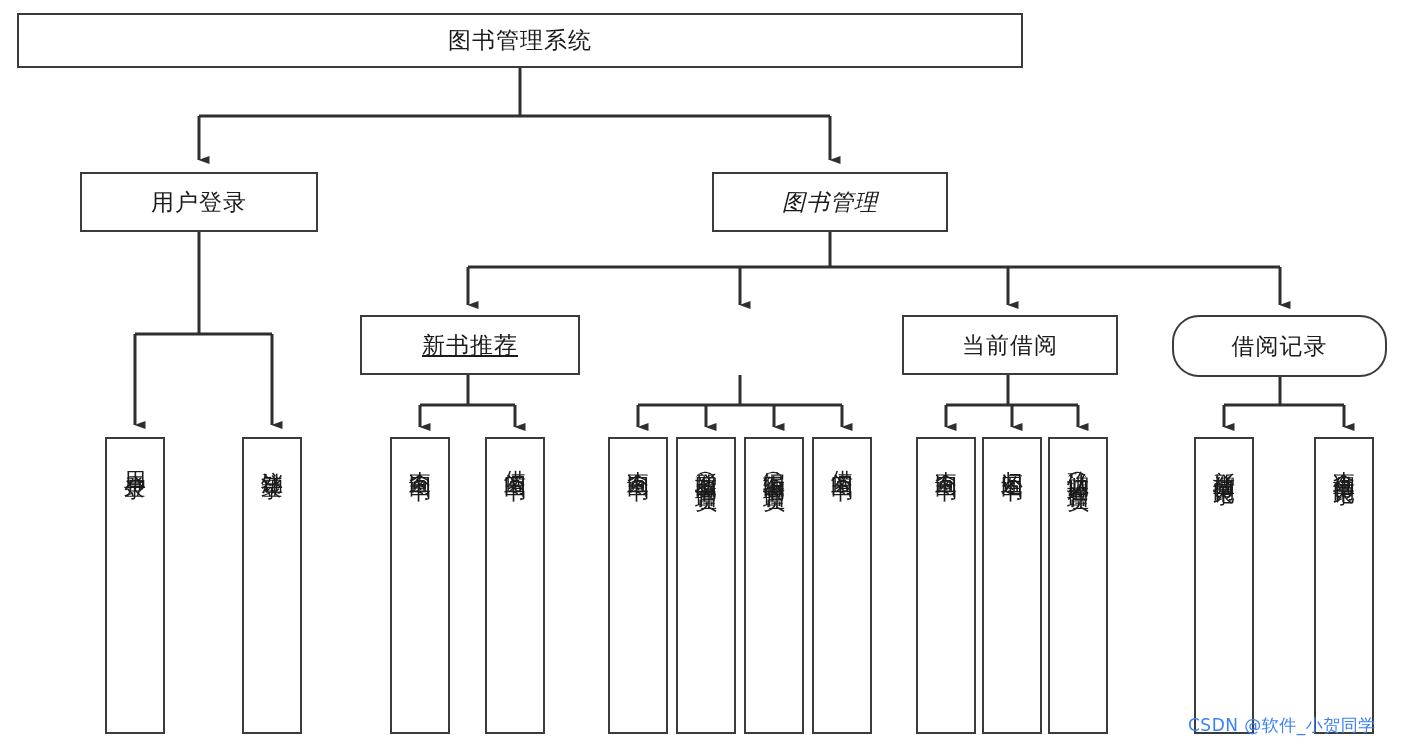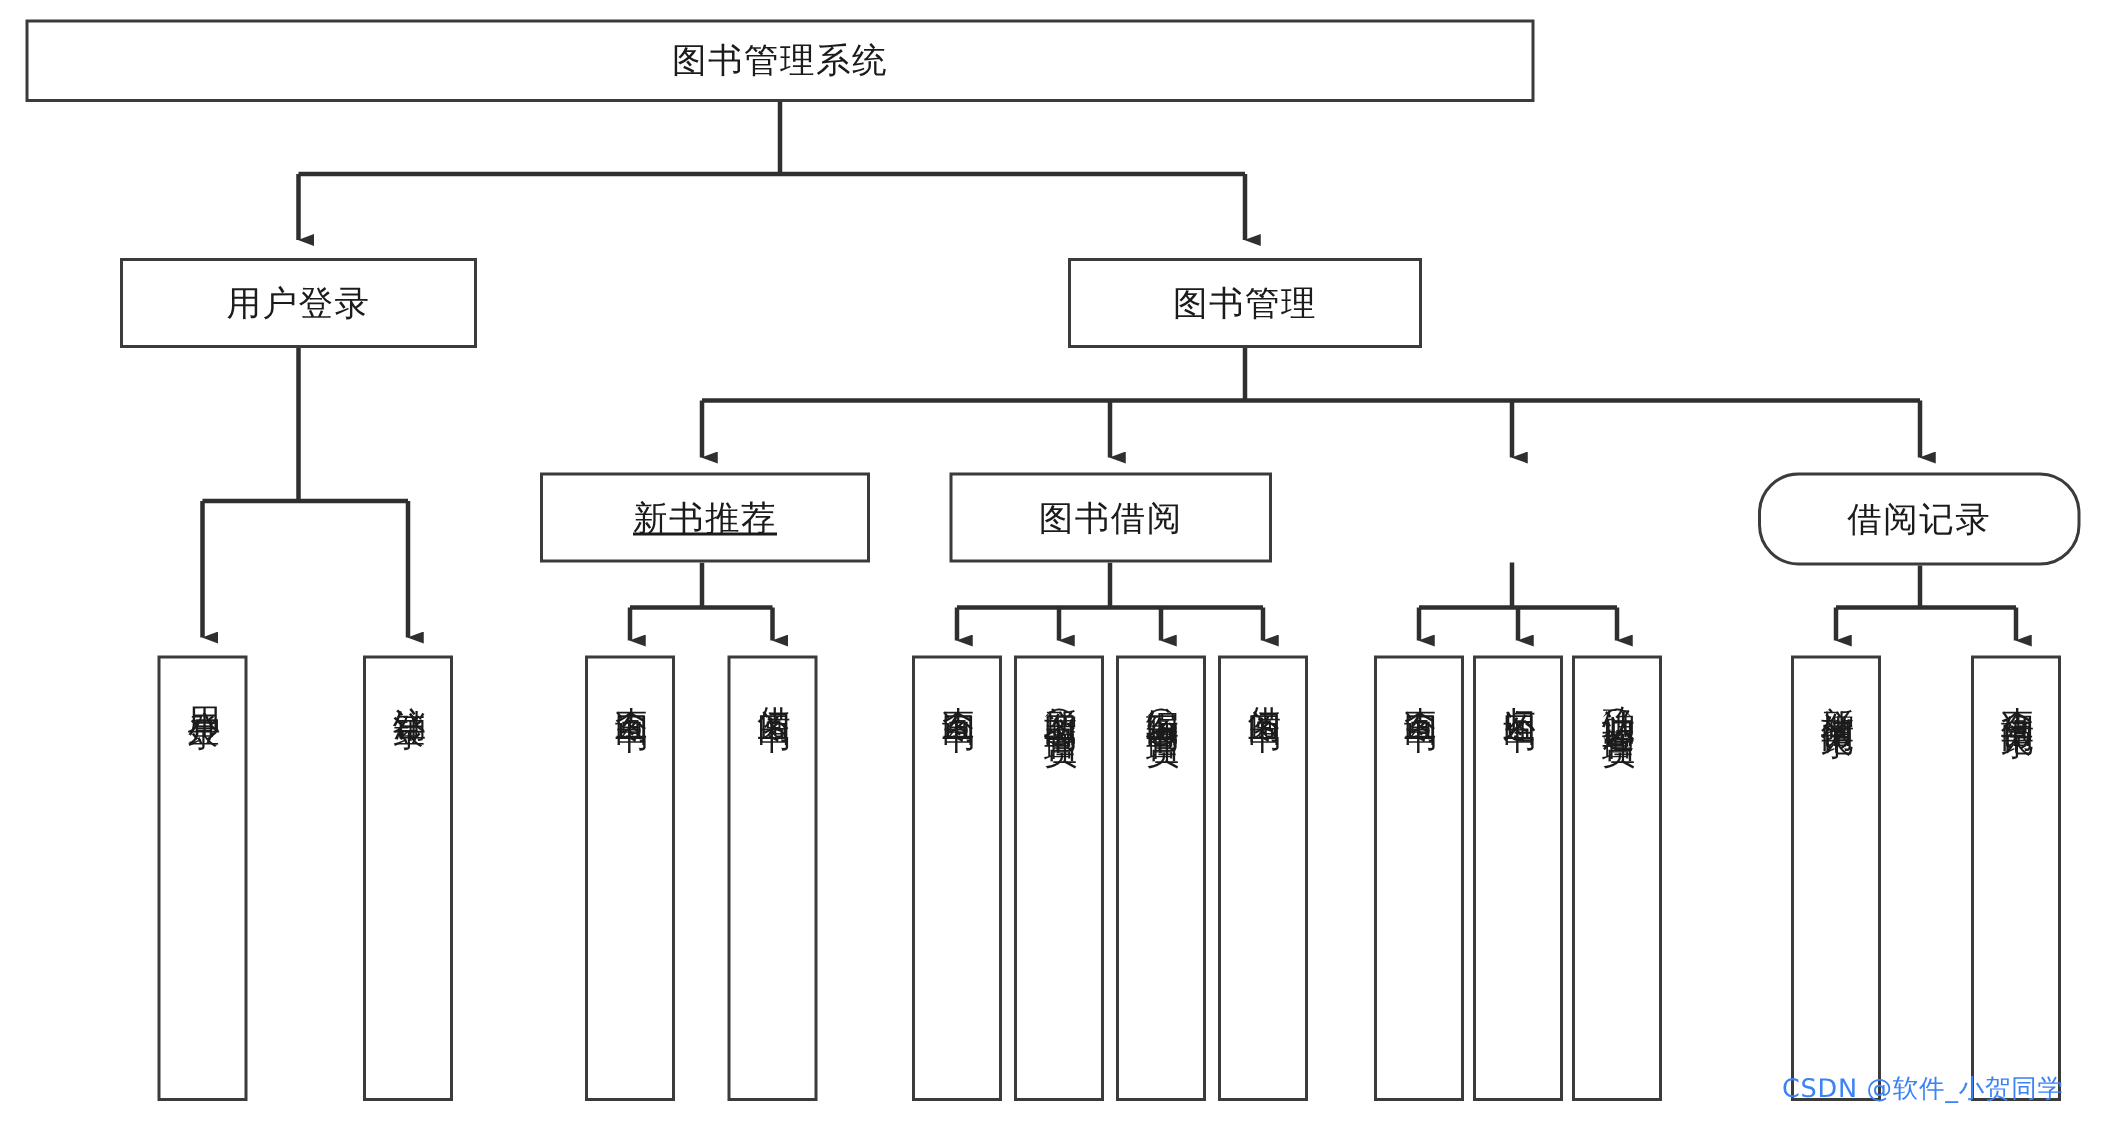--- a/index.html
+++ b/index.html
@@ -124,29 +124,29 @@
     </g>
   </svg>
 
   <div class="node h-node" style="left:17px; top:13px; width:1006px; height:55px;">
     <span class="h-label">图书管理系统</span>
   </div>
 
   <div class="node h-node" style="left:80px; top:172px; width:238px; height:60px;">
     <span class="h-label">用户登录</span>
   </div>
-  <div class="node h-node" style="left:712px; top:172px; width:236px; height:60px;">
+  <div class="node h-node" style="left:712px; top:172px; width:236px; height:60px;font-style:italic;">
     <span class="h-label">图书管理</span>
   </div>
 
   <div class="node h-node" style="left:360px; top:315px; width:220px; height:60px;text-decoration:underline;">
     <span class="h-label">新书推荐</span>
   </div>
-  <div class="node h-node" style="left:633px; top:315px; width:215px; height:60px;">
-    <span class="h-label">图书借阅</span>
+  <div class="node h-node" style="left:902px; top:315px; width:216px; height:60px;">
+    <span class="h-label">当前借阅</span>
   </div>
   <div class="node h-node" style="left:1172px; top:315px; width:215px; height:62px;border-radius:27px;">
     <span class="h-label">借阅记录</span>
   </div>
 
   <div class="node v-node" style="left:105px; top:437px; width:60px; height:297px;">
     <span class="v-label">用户登录</span>
   </div>
   <div class="node v-node" style="left:242px; top:437px; width:60px; height:297px;">
     <span class="v-label">注销登录</span>

